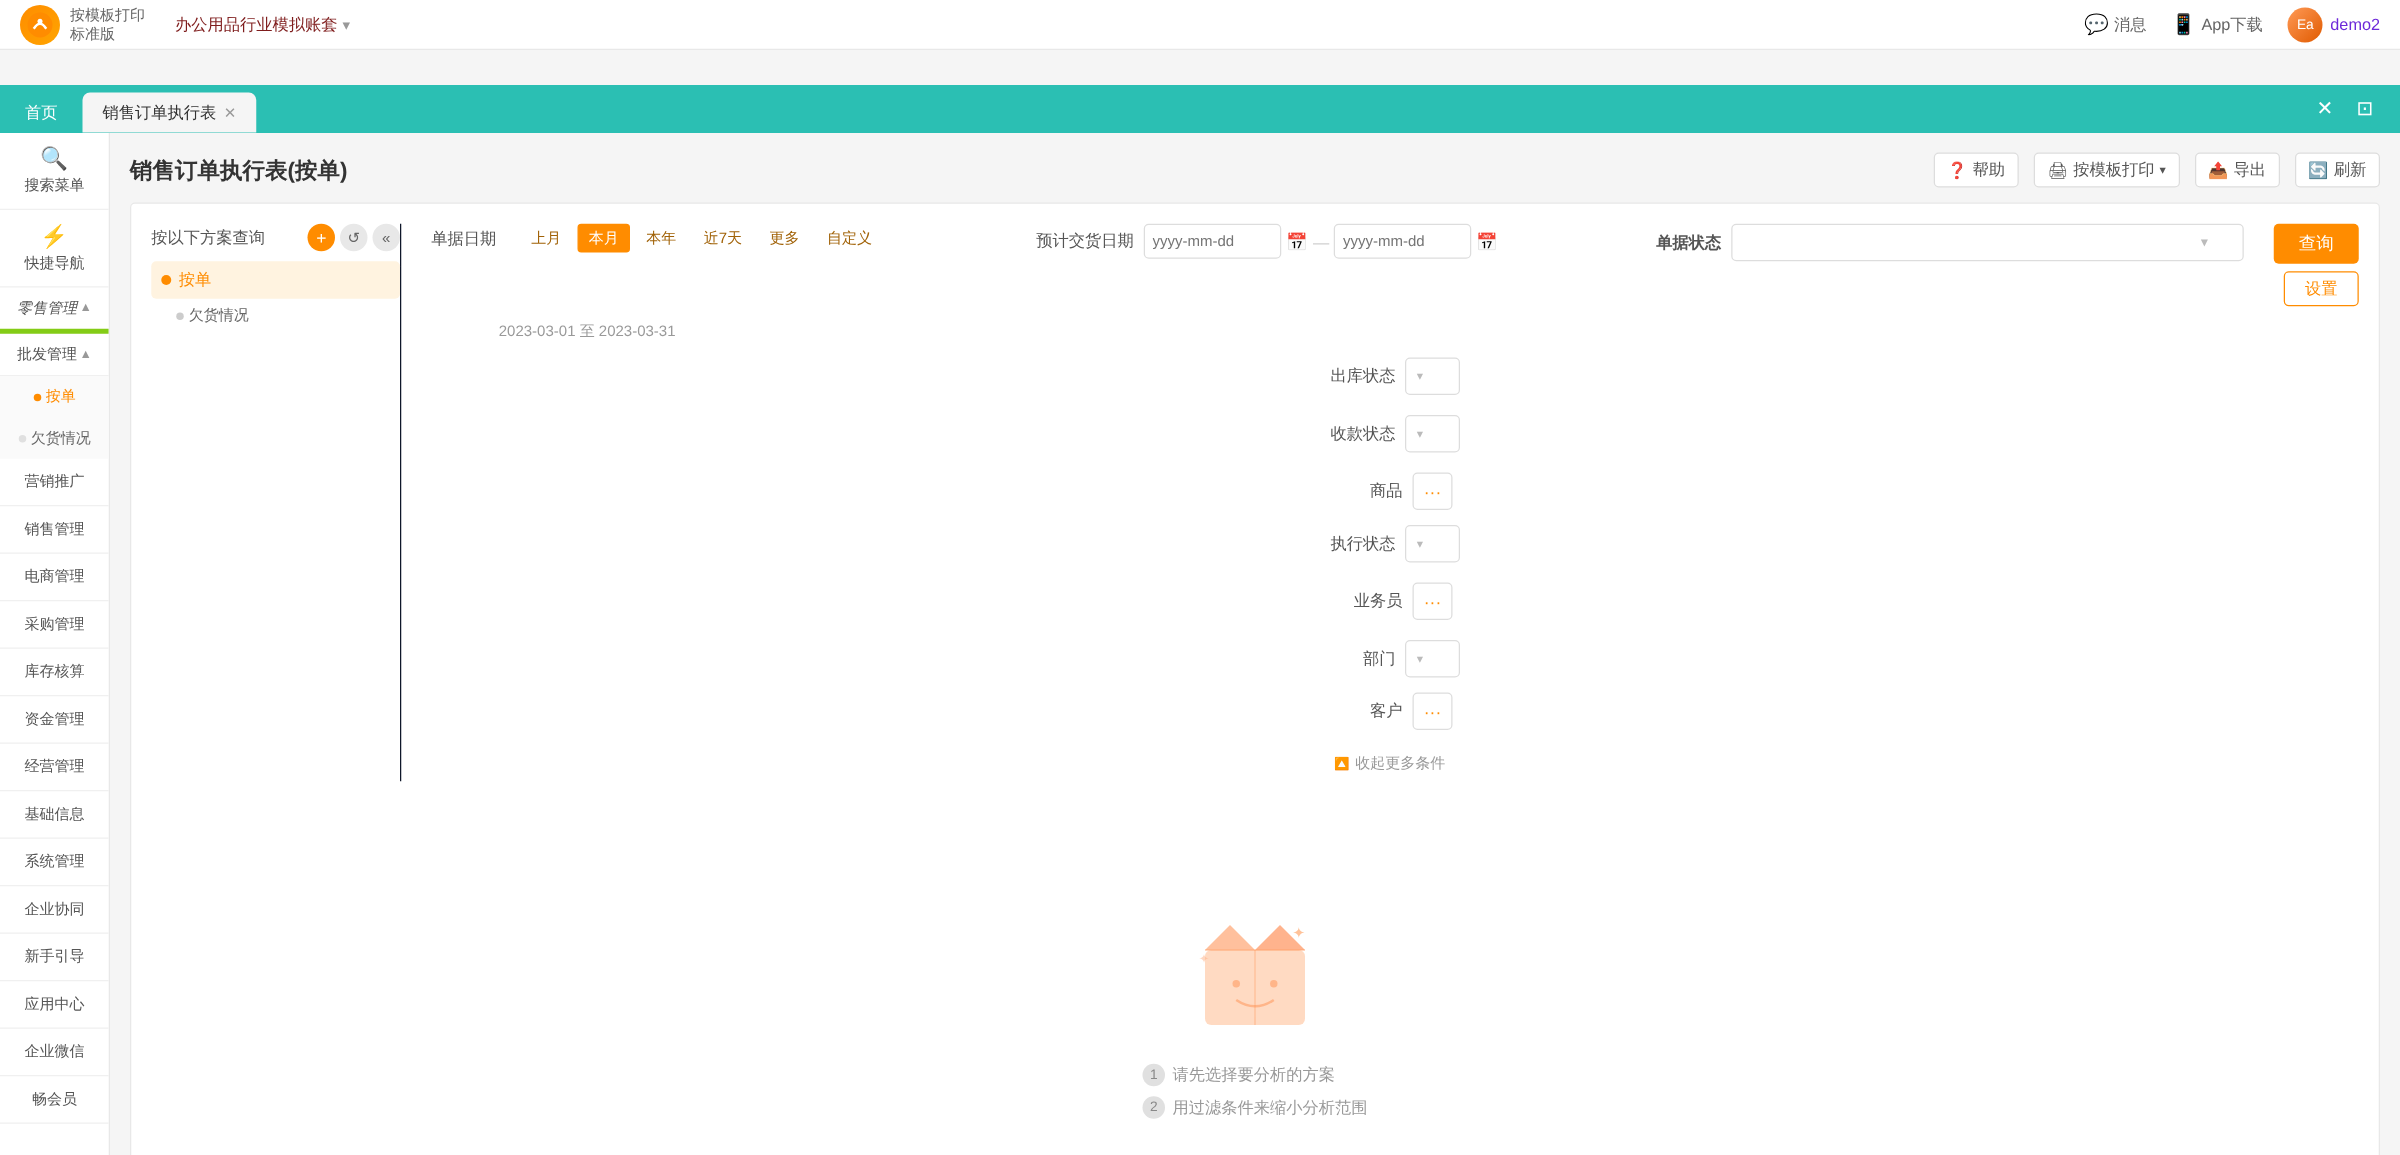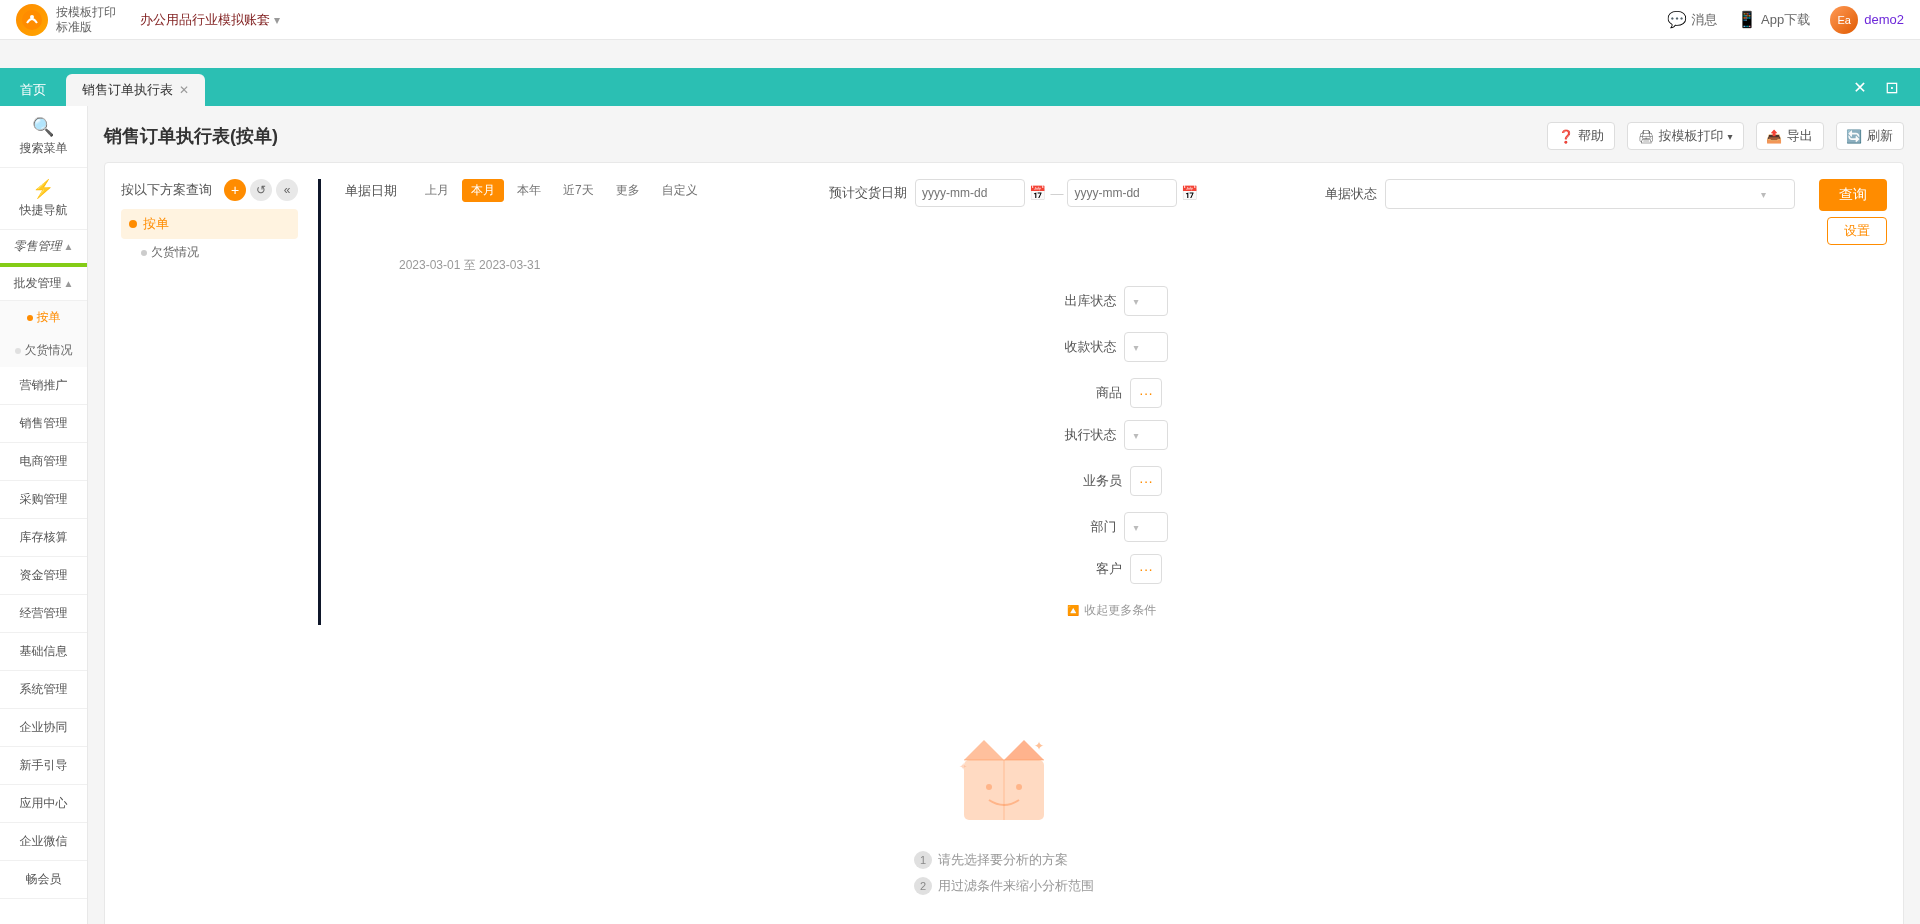--- a/index.html
+++ b/index.html
@@ -182,22 +182,22 @@
     }
 
     
     .filter-section {
       display: flex;
       gap: 16px;
     }
     .filter-left {
       width: 200px;
       flex-shrink: 0;
-      border-right: 3px solid #0f172a;
-      padding-right: 20px;
+      border-right: 1px solid #0f172a;
+      padding-right: 0;
     }
     .filter-left-header {
       display: flex;
       align-items: center;
       justify-content: space-between;
       margin-bottom: 8px;
     }
     .filter-left-title {
       font-size: 13px;
       color: #555;
@@ -258,21 +258,21 @@
     }
     .date-tabs {
       display: flex;
       gap: 4px;
     }
     .date-tab {
       padding: 2px 8px;
       border-radius: 3px;
       font-size: 12px;
       cursor: pointer;
-      color: #737373;
+      color: #a16207;
       border: 1px solid transparent;
     }
     .date-tab.active {
       background: #ff8c00;
       color: white;
       border-color: #ff8c00;
     }
     .date-input-wrap {
       display: flex; align-items: center; gap: 4px;
     }
@@ -562,21 +562,21 @@
           <div style="flex:2;display:flex;align-items:center;gap:8px;">
             <span class="filter-label" style="min-width:80px;">预计交货日期</span>
             <div class="date-input-wrap">
               <input class="date-input" placeholder="yyyy-mm-dd" style="">
               <span class="date-icon">📅</span>
               <span class="date-sep">—</span>
               <input class="date-input" placeholder="yyyy-mm-dd" style="">
               <span class="date-icon">📅</span>
             </div>
           </div>
-          <div style="flex:2;display:flex;align-items:center;gap:8px;">
+          <div style="flex:2;display:flex;align-items:center;gap:8px;font-weight:bold;">
             <span class="filter-label">单据状态</span>
             <div class="select-wrap">
               <div class="select-box">
                 <span></span>
                 <span style="color:#bbb;font-size:10px;">▾</span>
               </div>
             </div>
           </div>
           <div class="filter-right-actions">
             <button class="query-btn">查询</button>

